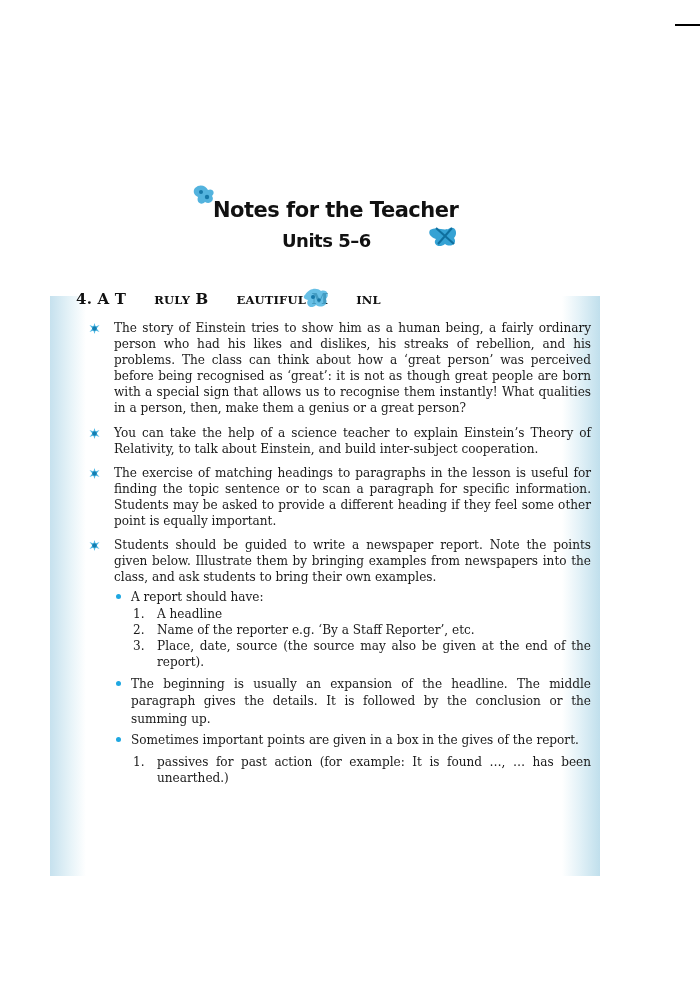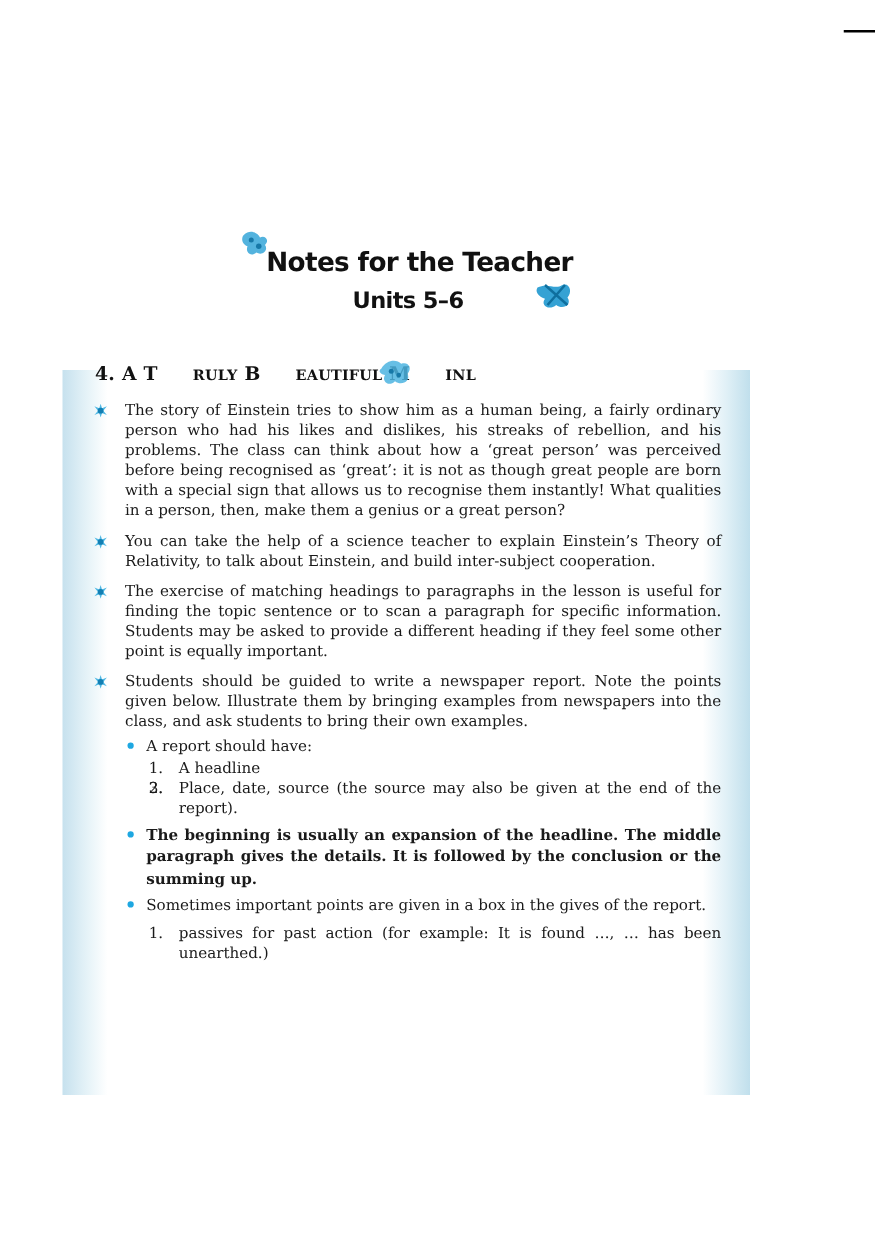--- a/index.html
+++ b/index.html
@@ -29,21 +29,21 @@
     position: absolute; left: 50px; top: 296px; width: 550px; height: 580px;
     background: linear-gradient(to right, #c6e1ee 0px, #e6f3f8 20px, #ffffff 36px, #ffffff 512px, #e2f1f7 530px, #c0dfec 550px);
   }
   .section-heading {
     position: absolute; left: 76px; top: 290px;
     font-family: "DejaVu Serif", "Liberation Serif", serif; font-weight: bold; font-size: 15px; color: #111;
     letter-spacing: 0.2px;
   }
   .section-heading .sc { font-size: 11.5px; margin-left: 28px; }
 
-  .content { position: absolute; left: 75px; top: 320px; width: 502px; }
+  .content { position: absolute; left: 89px; top: 320px; width: 502px; }
   .para {
     position: relative; padding-left: 25px; font-size: 12.1px; line-height: 16.1px;
     text-align: justify; margin-bottom: 8px;
   }
   .star-bullet { position: absolute; left: 0; top: 3px; width: 11px; height: 11px; }
   .sub-item { position: relative; padding-left: 17px; margin-left: 25px; font-size: 12.1px; line-height: 16.1px; text-align: justify; margin-bottom: 4px; }
   .dot {
     position: absolute; left: 2px; top: 5px; width: 5px; height: 5px; border-radius: 50%; background: #1ea7e1;
   }
   .num-item { position: relative; padding-left: 26px; margin-left: 42px; font-size: 12.1px; line-height: 16.1px; text-align: justify; }
@@ -116,27 +116,28 @@
   <div class="sub-item" style="margin-bottom:0;">
     <span class="dot"></span>
     <span>A report should have:</span>
   </div>
   <div class="num-item">
     <span class="num">1.</span>
     <span>A headline</span>
   </div>
   <div class="num-item">
     <span class="num">2.</span>
+    <span>Name of the reporter e.g. ‘By a Staff Reporter’, etc.</span>
   </div>
   <div class="num-item" style="margin-bottom:6px;">
     <span class="num">3.</span>
     <span>Place, date, source (the source may also be given at the end of the report).</span>
   </div>
 
-  <div class="sub-item" style="line-height:17.5px;font-weight:bold;">
+  <div class="sub-item" style="line-height:17.5px;">
     <span class="dot"></span>
     <span>The beginning is usually an expansion of the headline.  The middle paragraph gives the details.  It is followed by the conclusion or the summing up.</span>
   </div>
   <div class="sub-item" style="line-height:17.5px;">
     <span class="dot"></span>
     <span>Sometimes important points are given in a box in the gives of the report.</span>
   </div>
   <div class="num-item">
     <span class="num">1.</span>
     <span>passives for past action (for example: It is found …, … has been unearthed.)</span>

